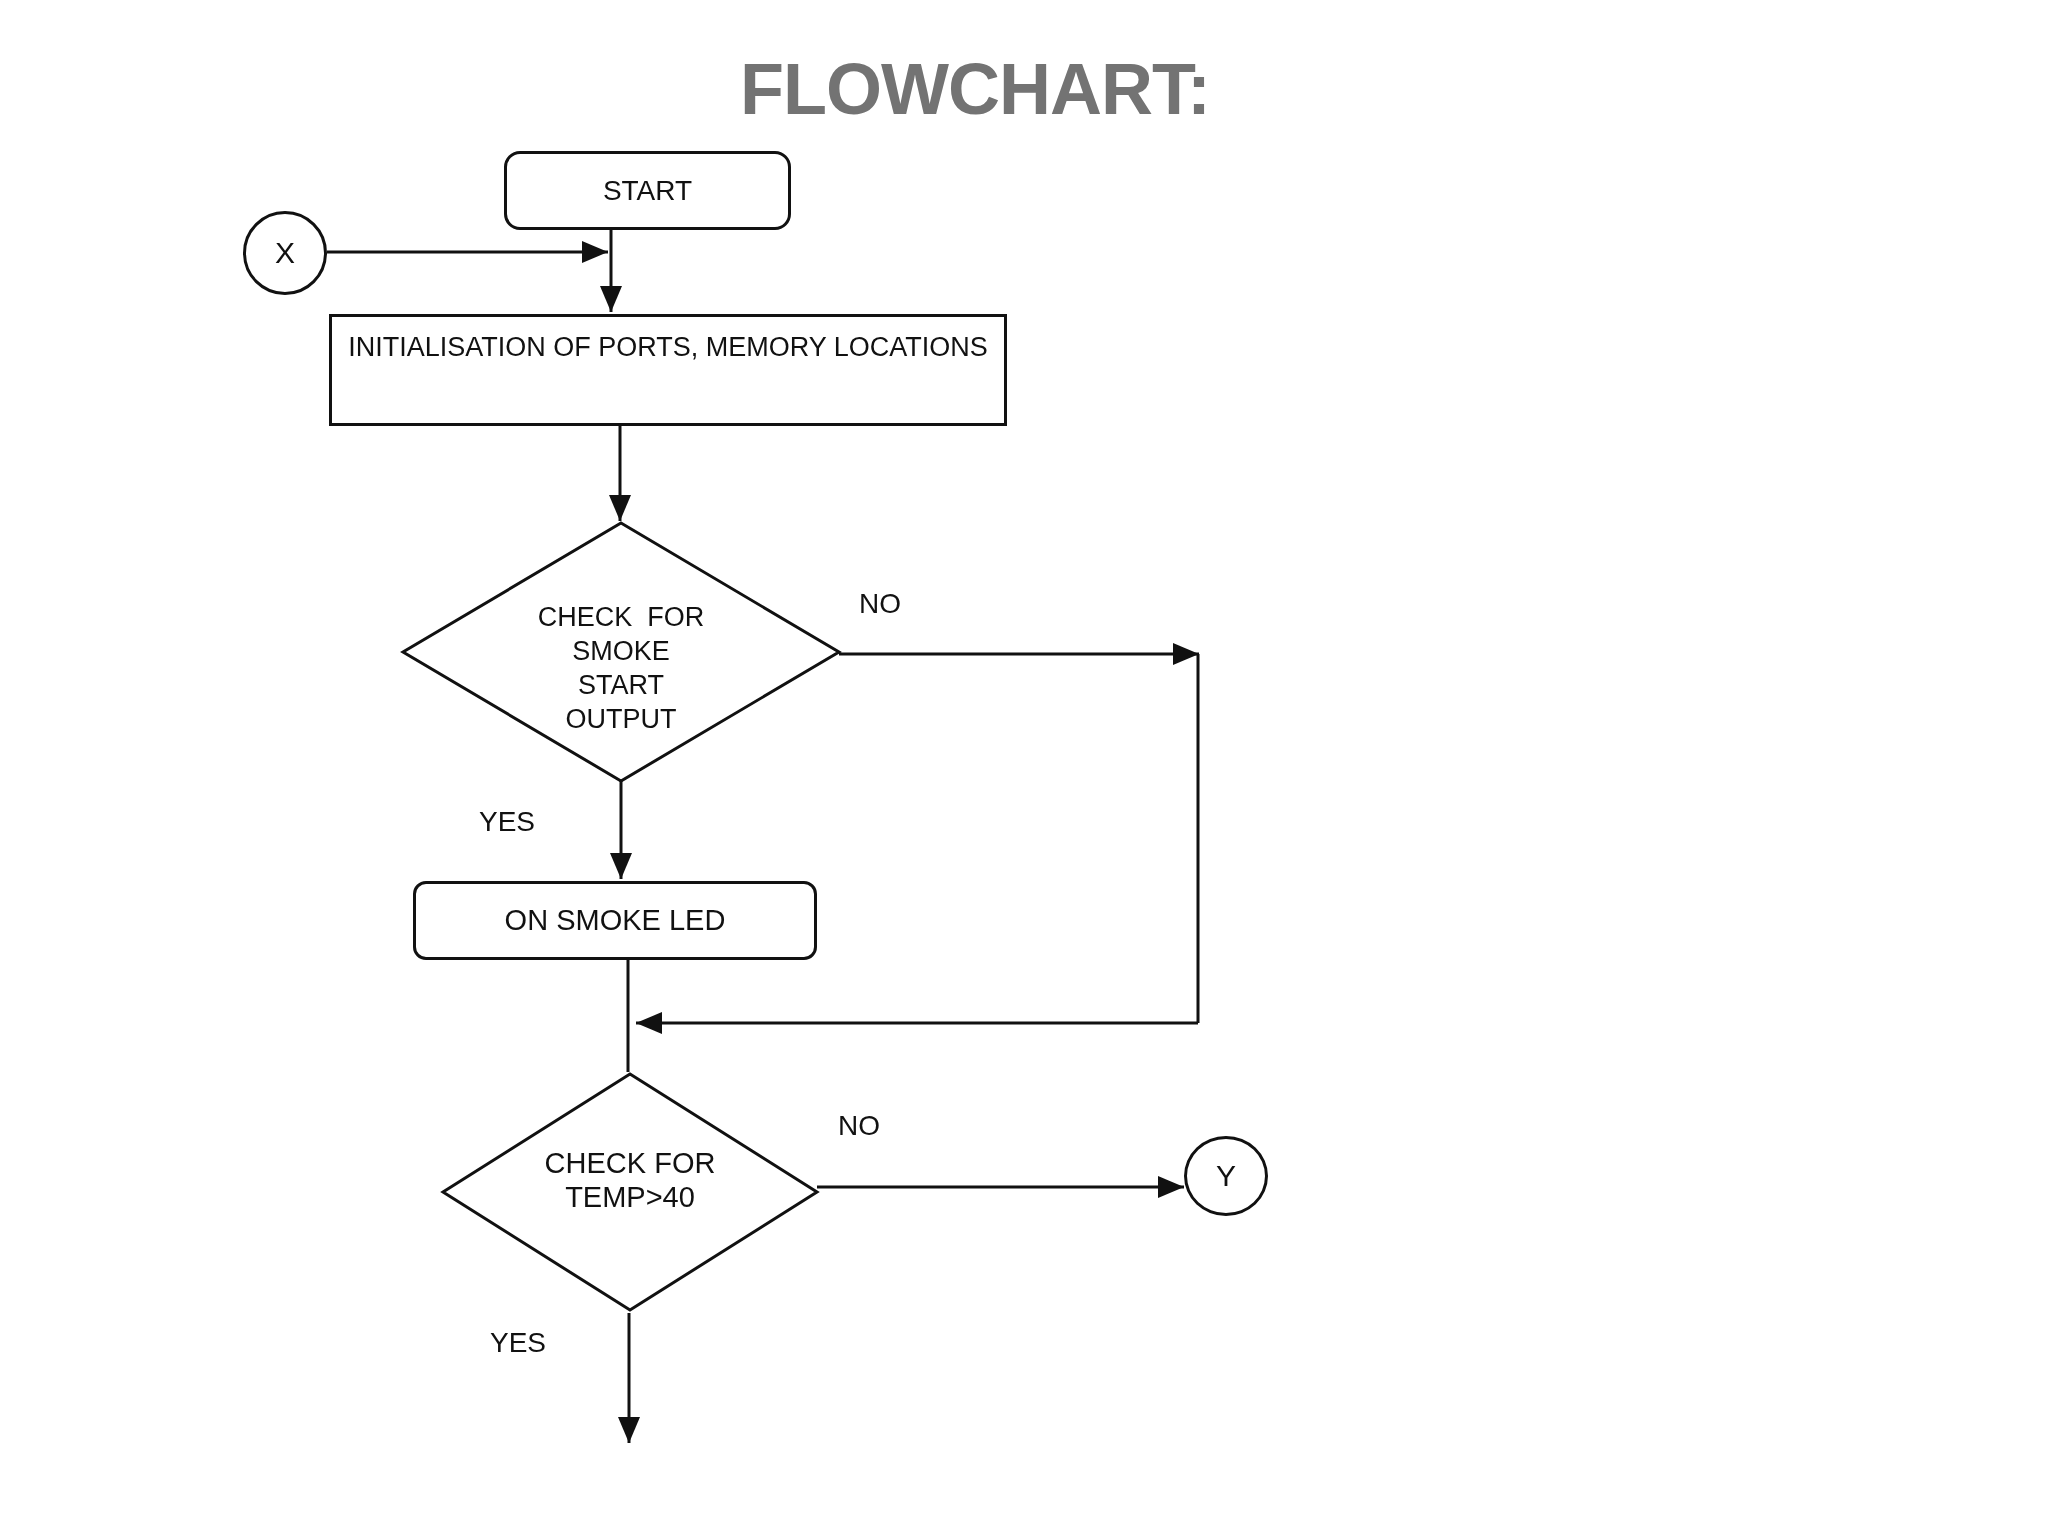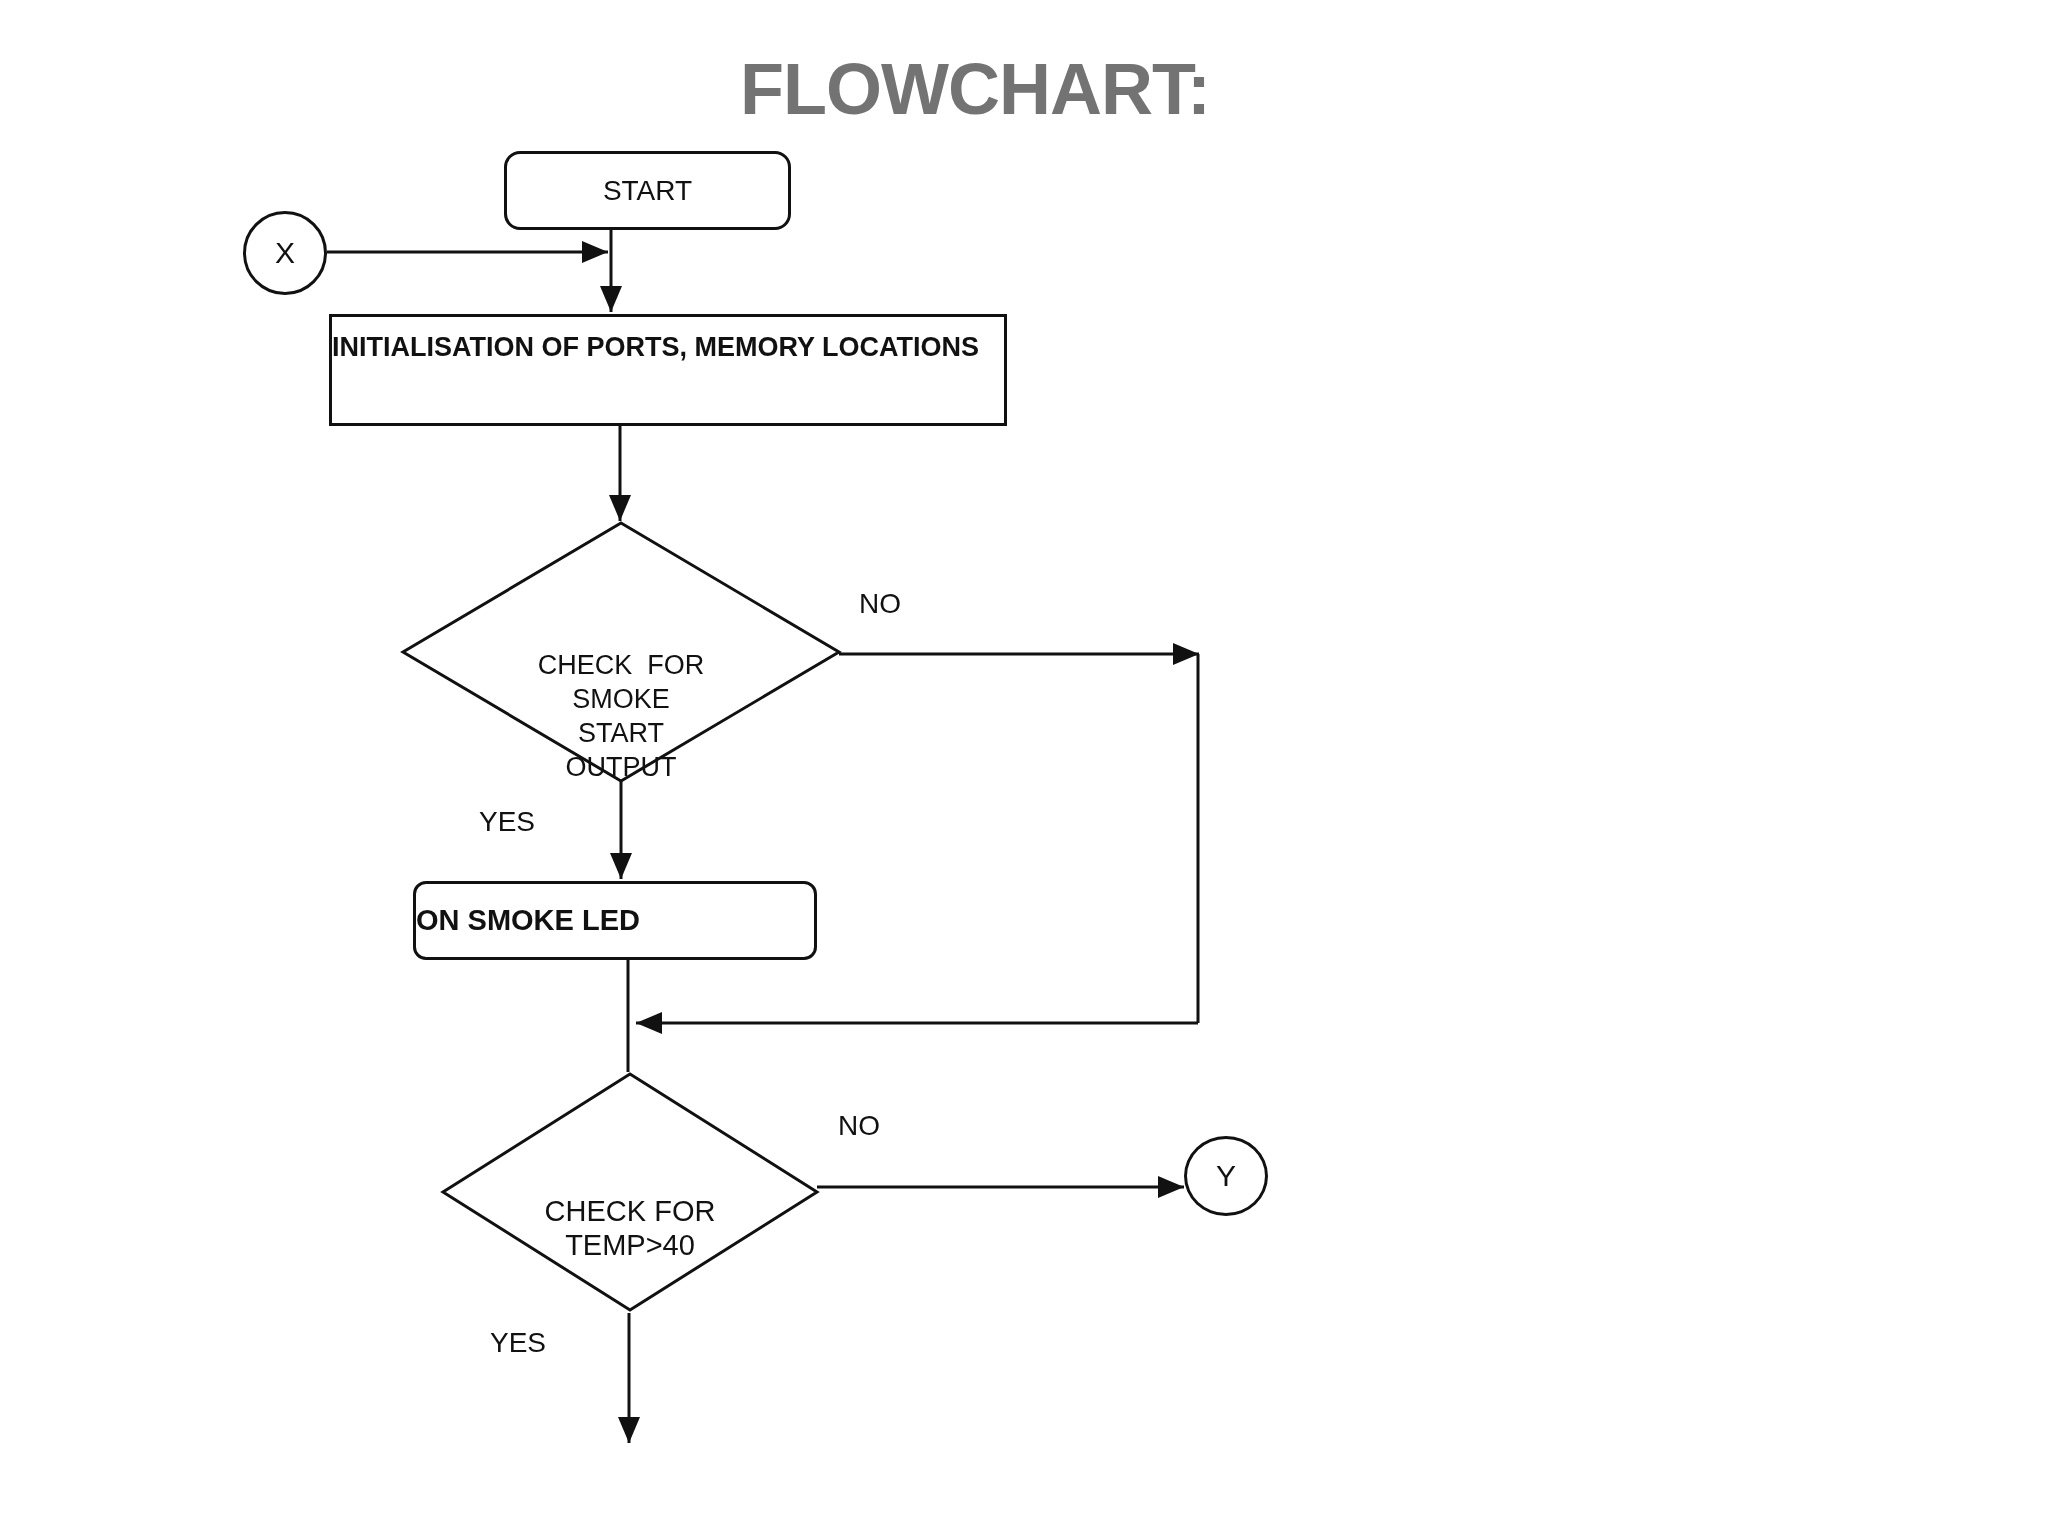--- a/index.html
+++ b/index.html
@@ -32,37 +32,36 @@
     border-radius: 16px;
     background: #ffffff;
     display: flex; align-items: center; justify-content: center;
     font-size: 28px;
     margin-left: 36px;
   }
   .process {
     position: absolute;
     border: 3px solid #111111;
     background: #ffffff;
-    display: flex; justify-content: flex-start; font-weight: bold;
+    display: flex; justify-content: center;
   }
   .connector-circle {
     position: absolute;
     border: 3px solid #111111;
     border-radius: 50%;
     background: #ffffff;
     display: flex; align-items: center; justify-content: center;
     font-size: 30px;
   }
   .diamond-label {
     position: absolute;
     width: 300px;
     text-align: center;
     font-size: 27px;
     line-height: 34px;
-    margin-top: 48px;
   }
   .diamond-label .pre { white-space: pre; }
   .edge-label {
     position: absolute;
     width: 100px;
     text-align: center;
     font-size: 28px;
     line-height: 30px;
   }
   #init-box { font-size: 27px; padding-top: 15px; }

